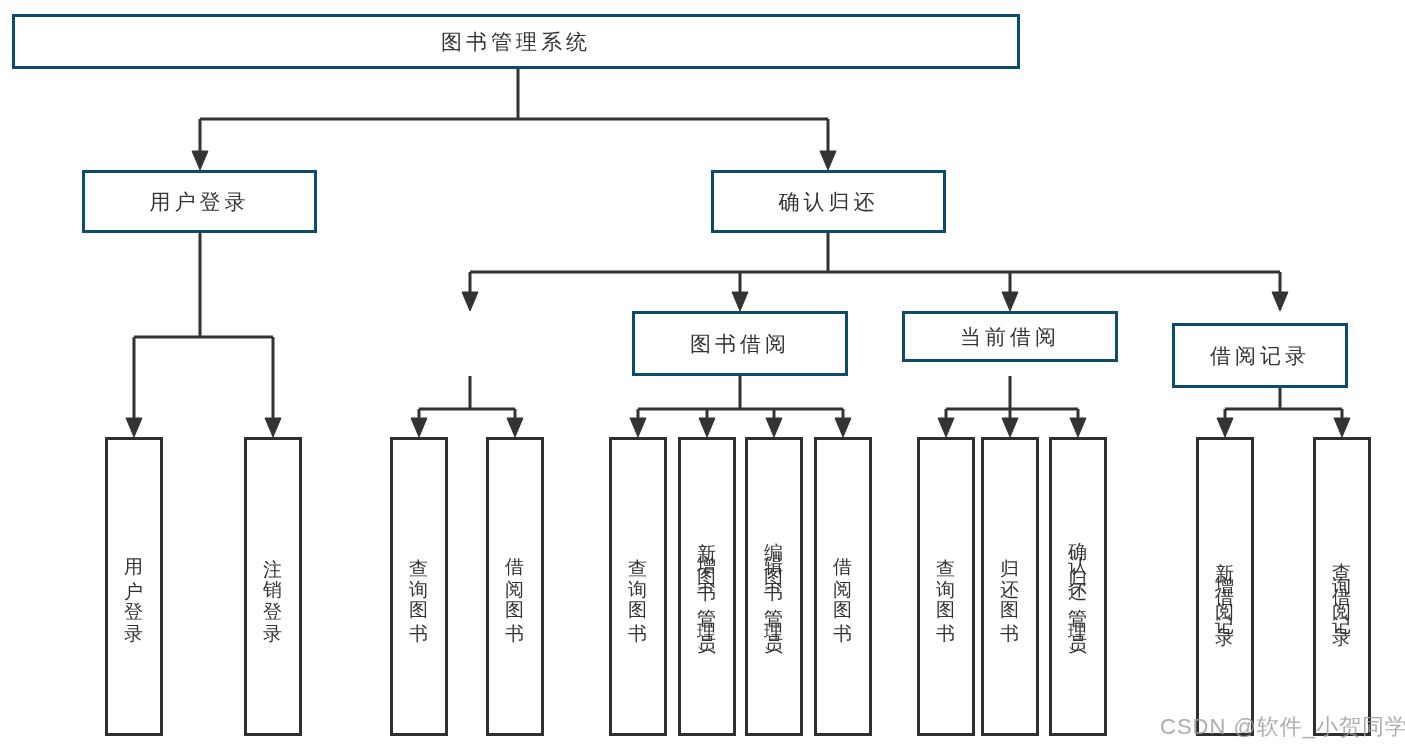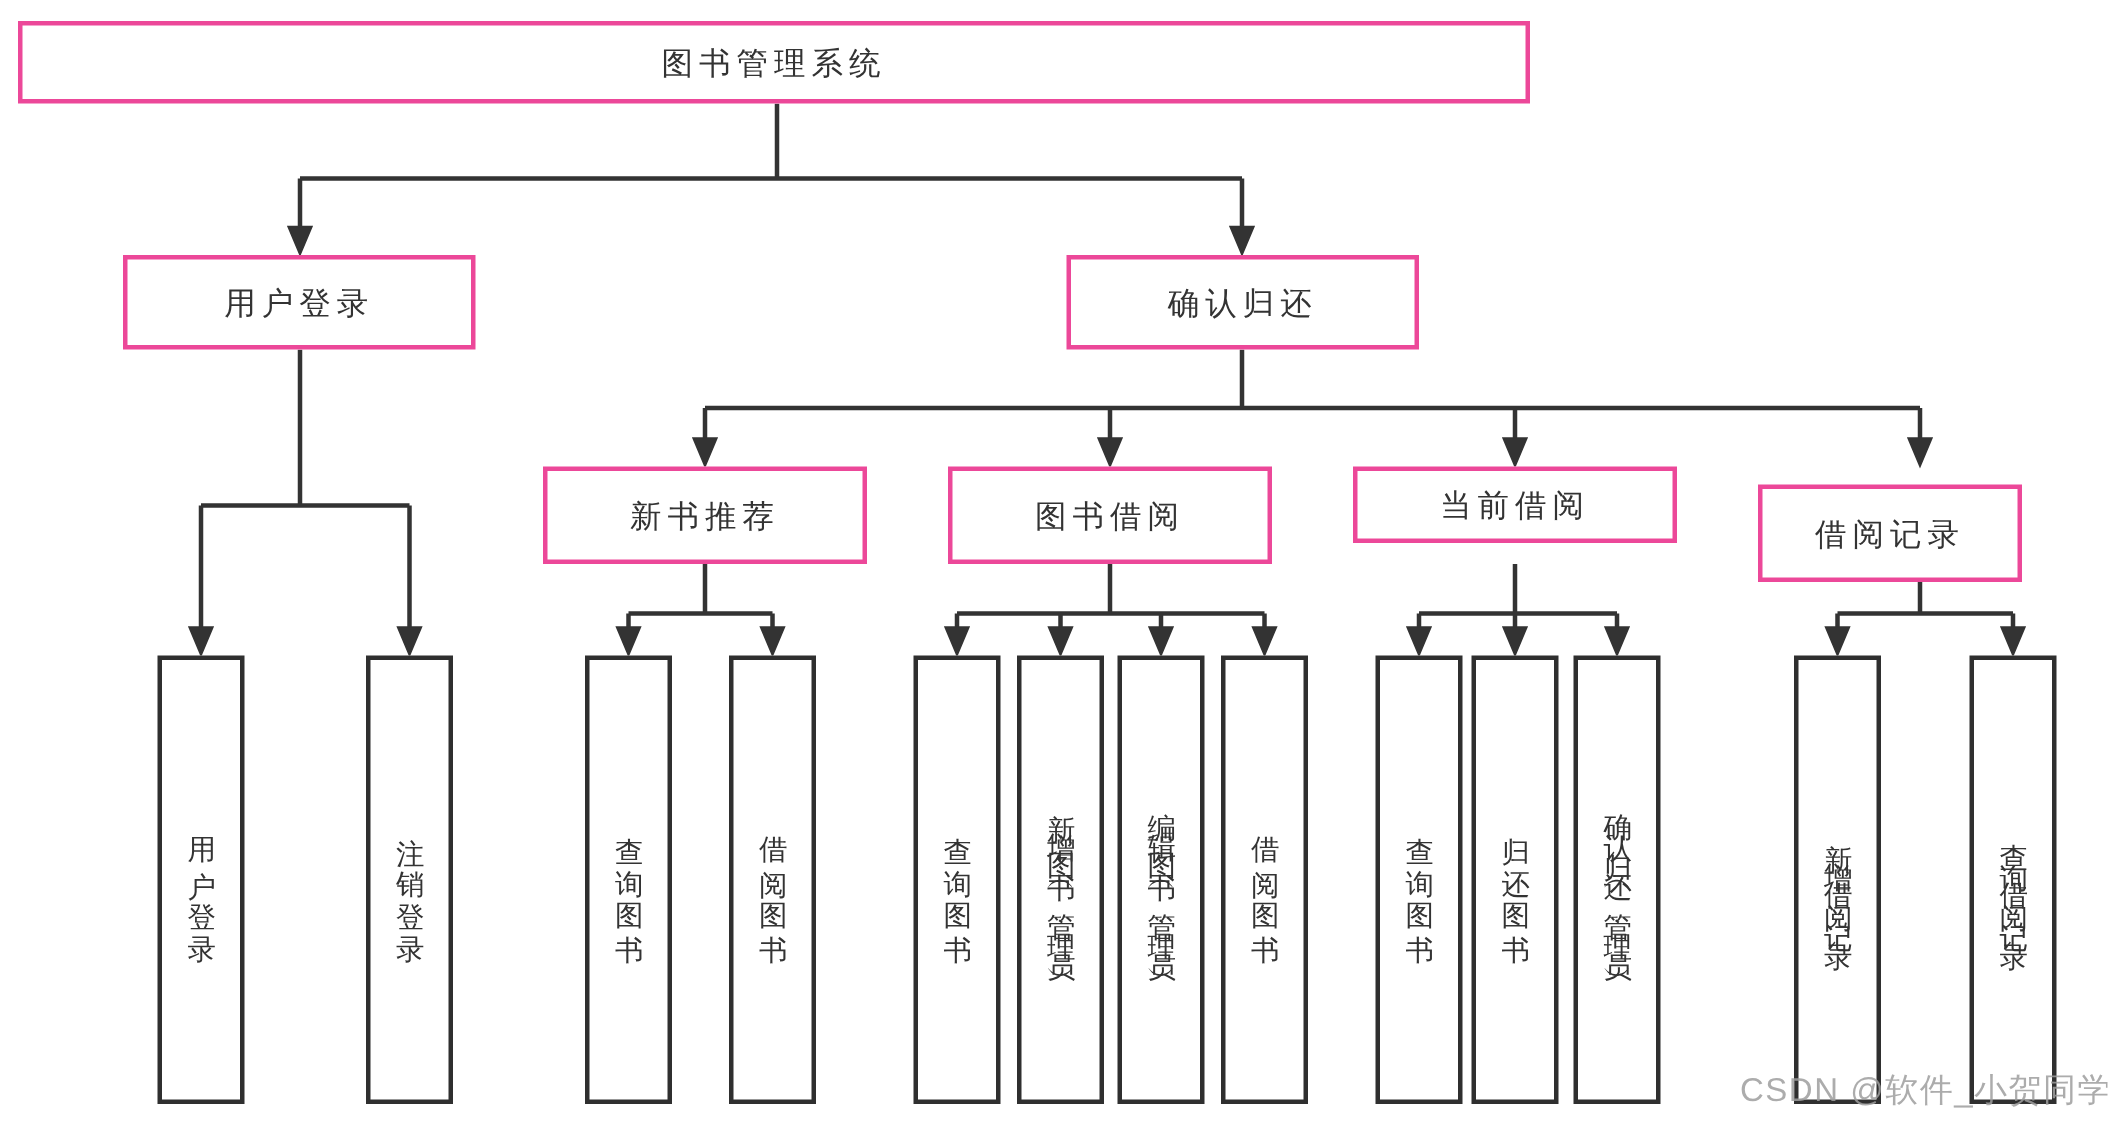--- a/index.html
+++ b/index.html
@@ -4,21 +4,21 @@
 <style>
   html,body{margin:0;padding:0;}
   body{
     width:1405px;height:747px;position:relative;background:#ffffff;
     font-family:"Liberation Sans", sans-serif;color:#333333;overflow:hidden;
   }
   .stage{position:absolute;inset:0;width:1405px;height:747px;}
   svg.connectors{position:absolute;left:0;top:0;z-index:0;}
   .box{
     position:absolute;box-sizing:border-box;background:#ffffff;
-    border:3px solid #ec4899;display:flex;align-items:center;justify-content:center;
+    border:3px solid #0c4a6e;display:flex;align-items:center;justify-content:center;
     z-index:1;font-size:21px;letter-spacing:4px;color:#333333;white-space:nowrap;
   }
   .vbox{
     position:absolute;box-sizing:border-box;background:#ffffff;
     border:3px solid #2f2f2f;width:58px;height:299px;z-index:1;
   }
   .vbox > span{
     position:absolute;inset:0;
     writing-mode:vertical-rl;text-orientation:mixed;
     display:flex;align-items:center;justify-content:center;
@@ -61,23 +61,20 @@
     <span>图书管理系统</span>
   </div>
 
   <div class="box" style="left:82px;top:170px;width:235px;height:63px">
     <span>用户登录</span>
   </div>
   <div class="box" style="left:711px;top:170px;width:235px;height:63px">
     <span>确认归还</span>
   </div>
 
-  <div class="box" style="left:362px;top:311px;width:216px;height:65px">
-    <span>新书推荐</span>
-  </div>
   <div class="box" style="left:632px;top:311px;width:216px;height:65px">
     <span>图书借阅</span>
   </div>
   <div class="box" style="left:902px;top:311px;width:216px;height:51px">
     <span>当前借阅</span>
   </div>
   <div class="box" style="left:1172px;top:323px;width:176px;height:65px">
     <span>借阅记录</span>
   </div>
 

